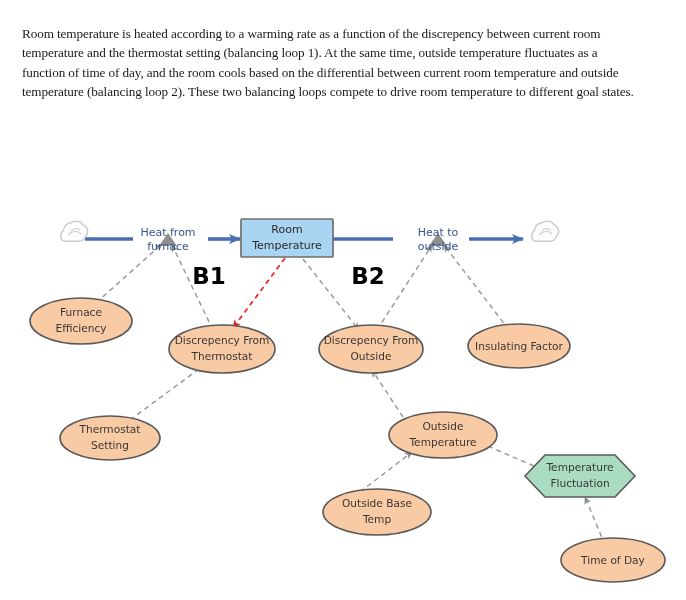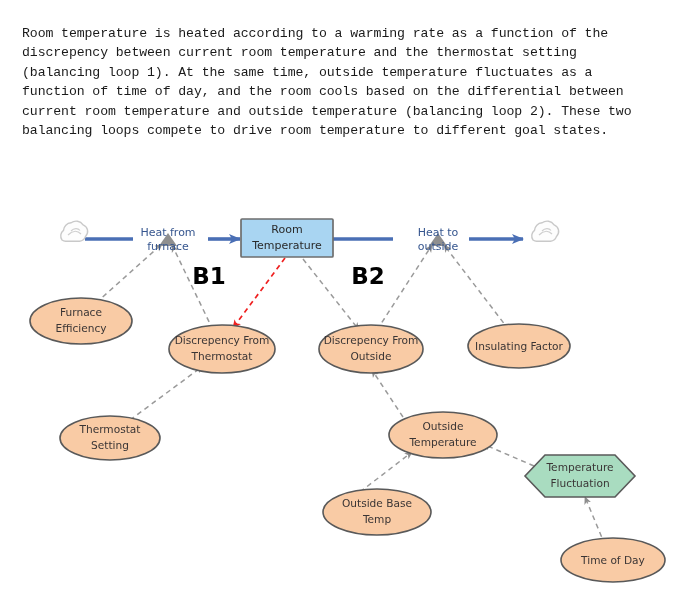--- a/index.html
+++ b/index.html
@@ -14,21 +14,21 @@
     overflow: hidden;
     font-family: "DejaVu Sans", sans-serif;
   }
 
   
   #description {
     position: absolute;
     left: 22px;
     top: 24px;
     width: 620px;
-    font-family: Liberation Mono, monospace;
+    font-family: Liberation Serif, serif;
     font-size: 13.2px;
     line-height: 19.4px;
     color: #1a1a1a;
     letter-spacing: -0.1px;
   }
 
   
   #diagram {
     position: absolute;
     left: 0;

